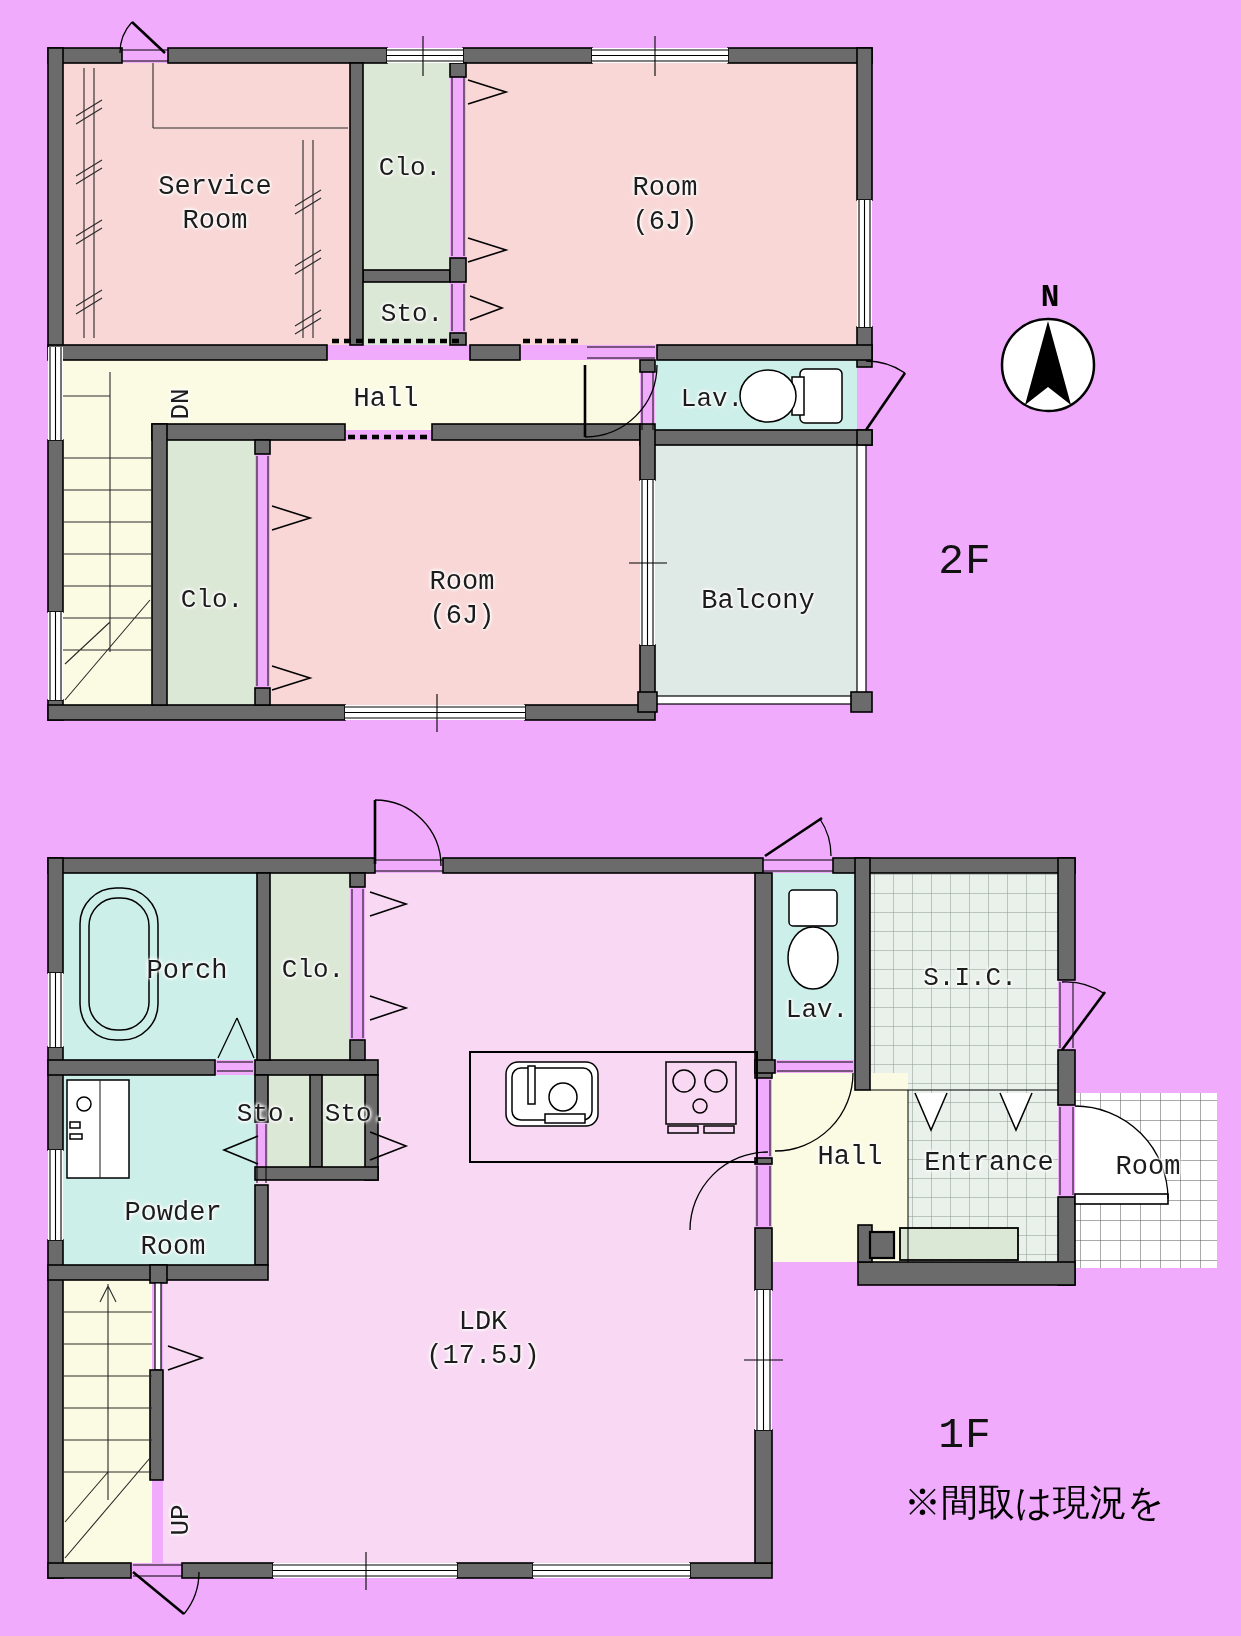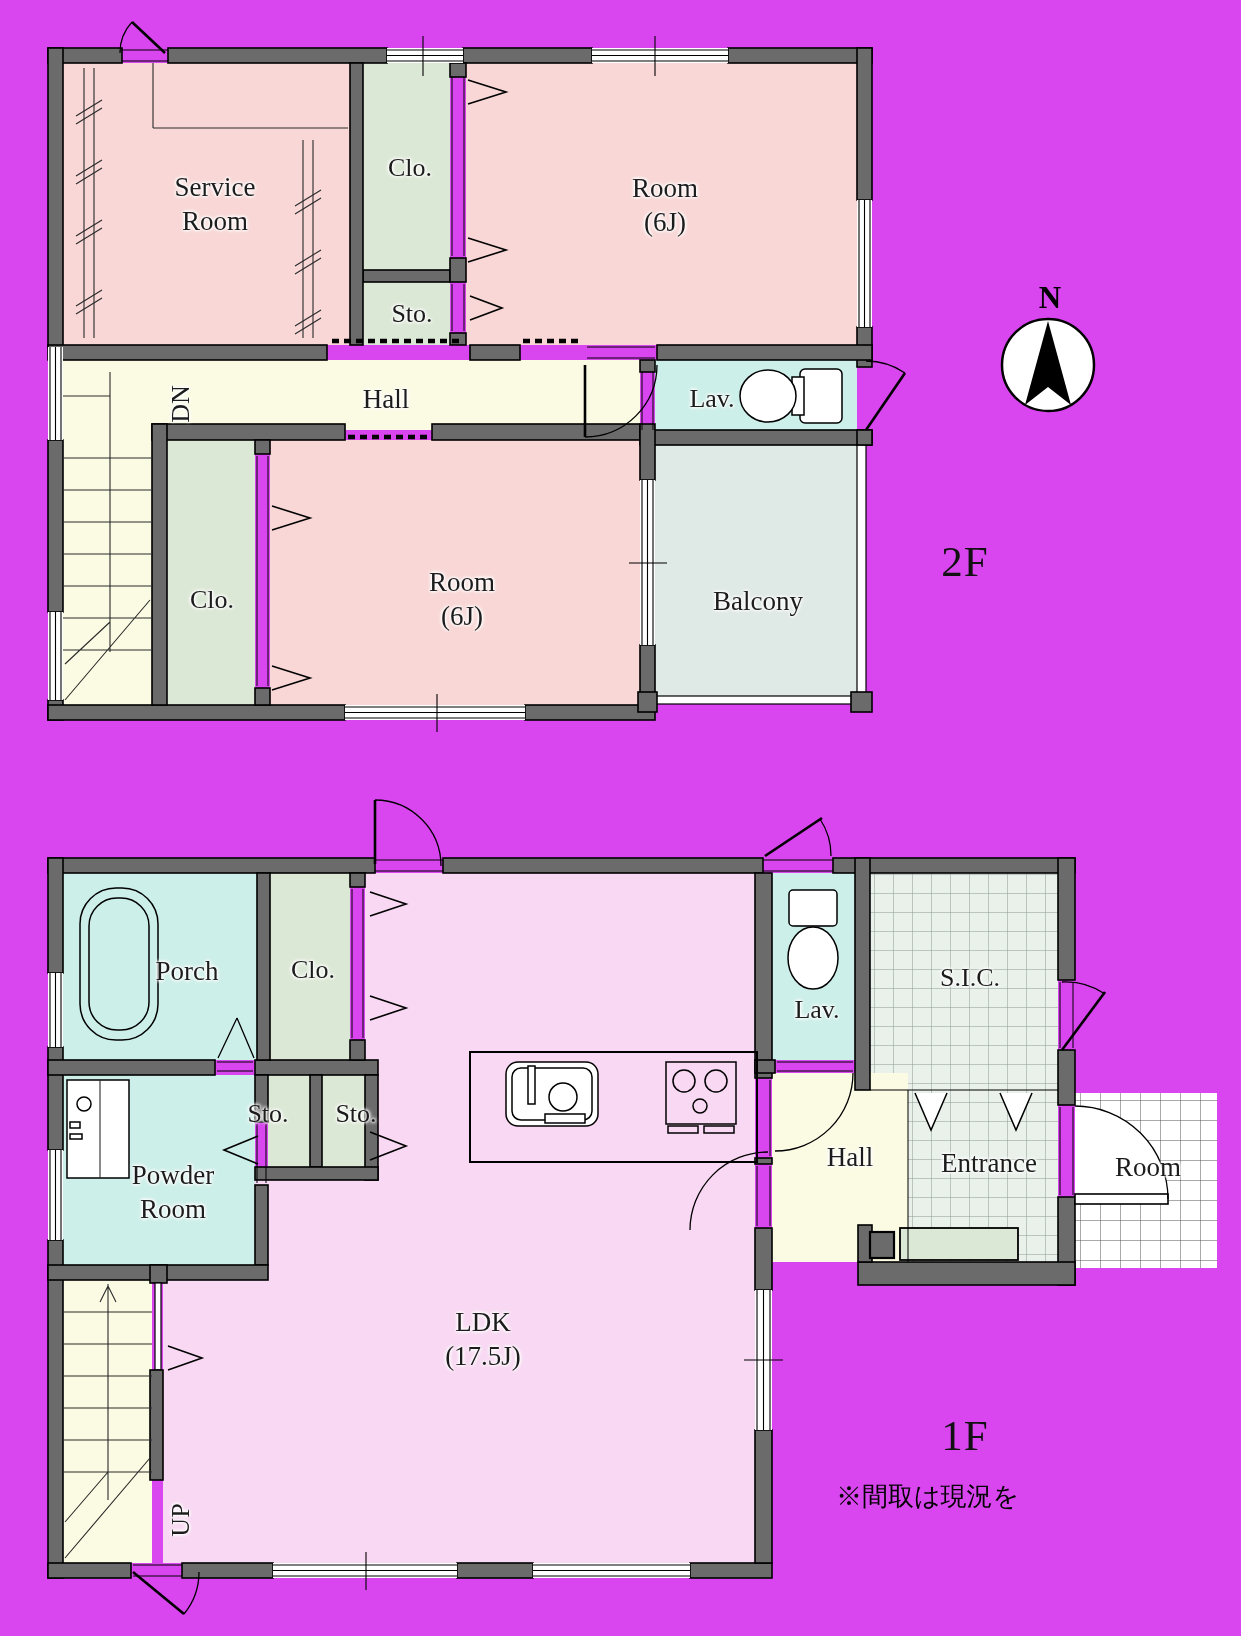--- a/index.html
+++ b/index.html
@@ -1,17 +1,17 @@
 <!DOCTYPE html>
 <html style="--wall: #6b6b6b; --room_pink: #f8d7d6; --closet_green: #dce8d6; --hall_cream: #fbfbe4; --wet_cyan: #cdefe9; --balcony_gray: #dfe9e6; --ldk_pink: #f8d8f2; --tile_green: #e9f1ea;"><head>
 <meta charset="utf-8">
 <style>
   html,body{margin:0;padding:0;background:#fff;}
-  #canvas{position:relative;width:1241px;height:1636px;background:#d946ef;overflow:hidden;
-          font-family:Liberation Serif, serif;}
+  #canvas{position:relative;width:1241px;height:1636px;background:#f0abfc;overflow:hidden;
+          font-family:Liberation Mono, monospace;}
   #plan-svg{position:absolute;left:0;top:0;}
   
   .w{fill:var(--wall);stroke:#000;stroke-width:1.6;}
   .rm{stroke:none;}
   .winline{stroke:#000;stroke-width:1.1;fill:none;}
   .gapline{stroke:#000;stroke-width:1;fill:none;}
   .thin{stroke:#000;stroke-width:1.3;fill:none;}
   .leaf{stroke:#000;stroke-width:2.6;fill:none;}
   .fix{fill:#fff;stroke:#000;stroke-width:1.5;}
   .fixn{fill:none;stroke:#000;stroke-width:1.5;}
@@ -21,21 +21,21 @@
   .rail{fill:#fff;stroke:#000;stroke-width:1.2;}
   
   .lbl{position:absolute;transform:translate(-50%,-50%);font-size:27px;color:#1c1c1c;
        text-align:center;line-height:1.25;white-space:nowrap;
        text-shadow:0 0 3px #fff,0 0 3px #fff,0 0 4px #fff,0 0 5px #fff;}
   .lbl span{display:block;}
   .small{font-size:26px;}
   .rot{transform:translate(-50%,-50%) rotate(-90deg);}
   .floor{font-size:43px;text-shadow:none;color:#111;letter-spacing:1px;}
   .north{font-size:31px;font-weight:bold;text-shadow:none;color:#000;}
-  .note{position:absolute;left:836px;top:1478px;font-size:26px;color:#000;line-height:1.48;
+  .note{position:absolute;left:904px;top:1478px;font-size:37px;color:#000;line-height:1.48;
         white-space:nowrap;}
   .note .l2{padding-left:58px;}
 </style>
 </head>
 <body>
 
 <div id="canvas">
 
 <svg id="plan-svg" width="1241" height="1636" viewBox="0 0 1241 1636">
   <defs>
@@ -322,21 +322,21 @@
   <span>(6J)</span>
 </div>
 <div class="lbl" style="left:758px;top:602px">Balcony</div>
 <div class="lbl floor" style="left:965px;top:562px">2F</div>
 <div class="lbl north" style="left:1050px;top:298px">N</div>
 
 <div class="lbl" style="left:187px;top:972px">Porch</div>
 <div class="lbl small" style="left:313px;top:970px">Clo.</div>
 <div class="lbl small" style="left:268px;top:1114px">Sto.</div>
 <div class="lbl small" style="left:356px;top:1114px">Sto.</div>
-<div class="lbl" style="left:173px;top:1193px">
+<div class="lbl" style="left:173px;top:1231px">
   <span>Powder</span>
   <span>Room</span>
 </div>
 <div class="lbl" style="left:483px;top:1340px">
   <span>LDK</span>
   <span>(17.5J)</span>
 </div>
 <div class="lbl small" style="left:817px;top:1010px">Lav.</div>
 <div class="lbl small" style="left:970px;top:978px">S.I.C.</div>
 <div class="lbl" style="left:850px;top:1158px">Hall</div>

